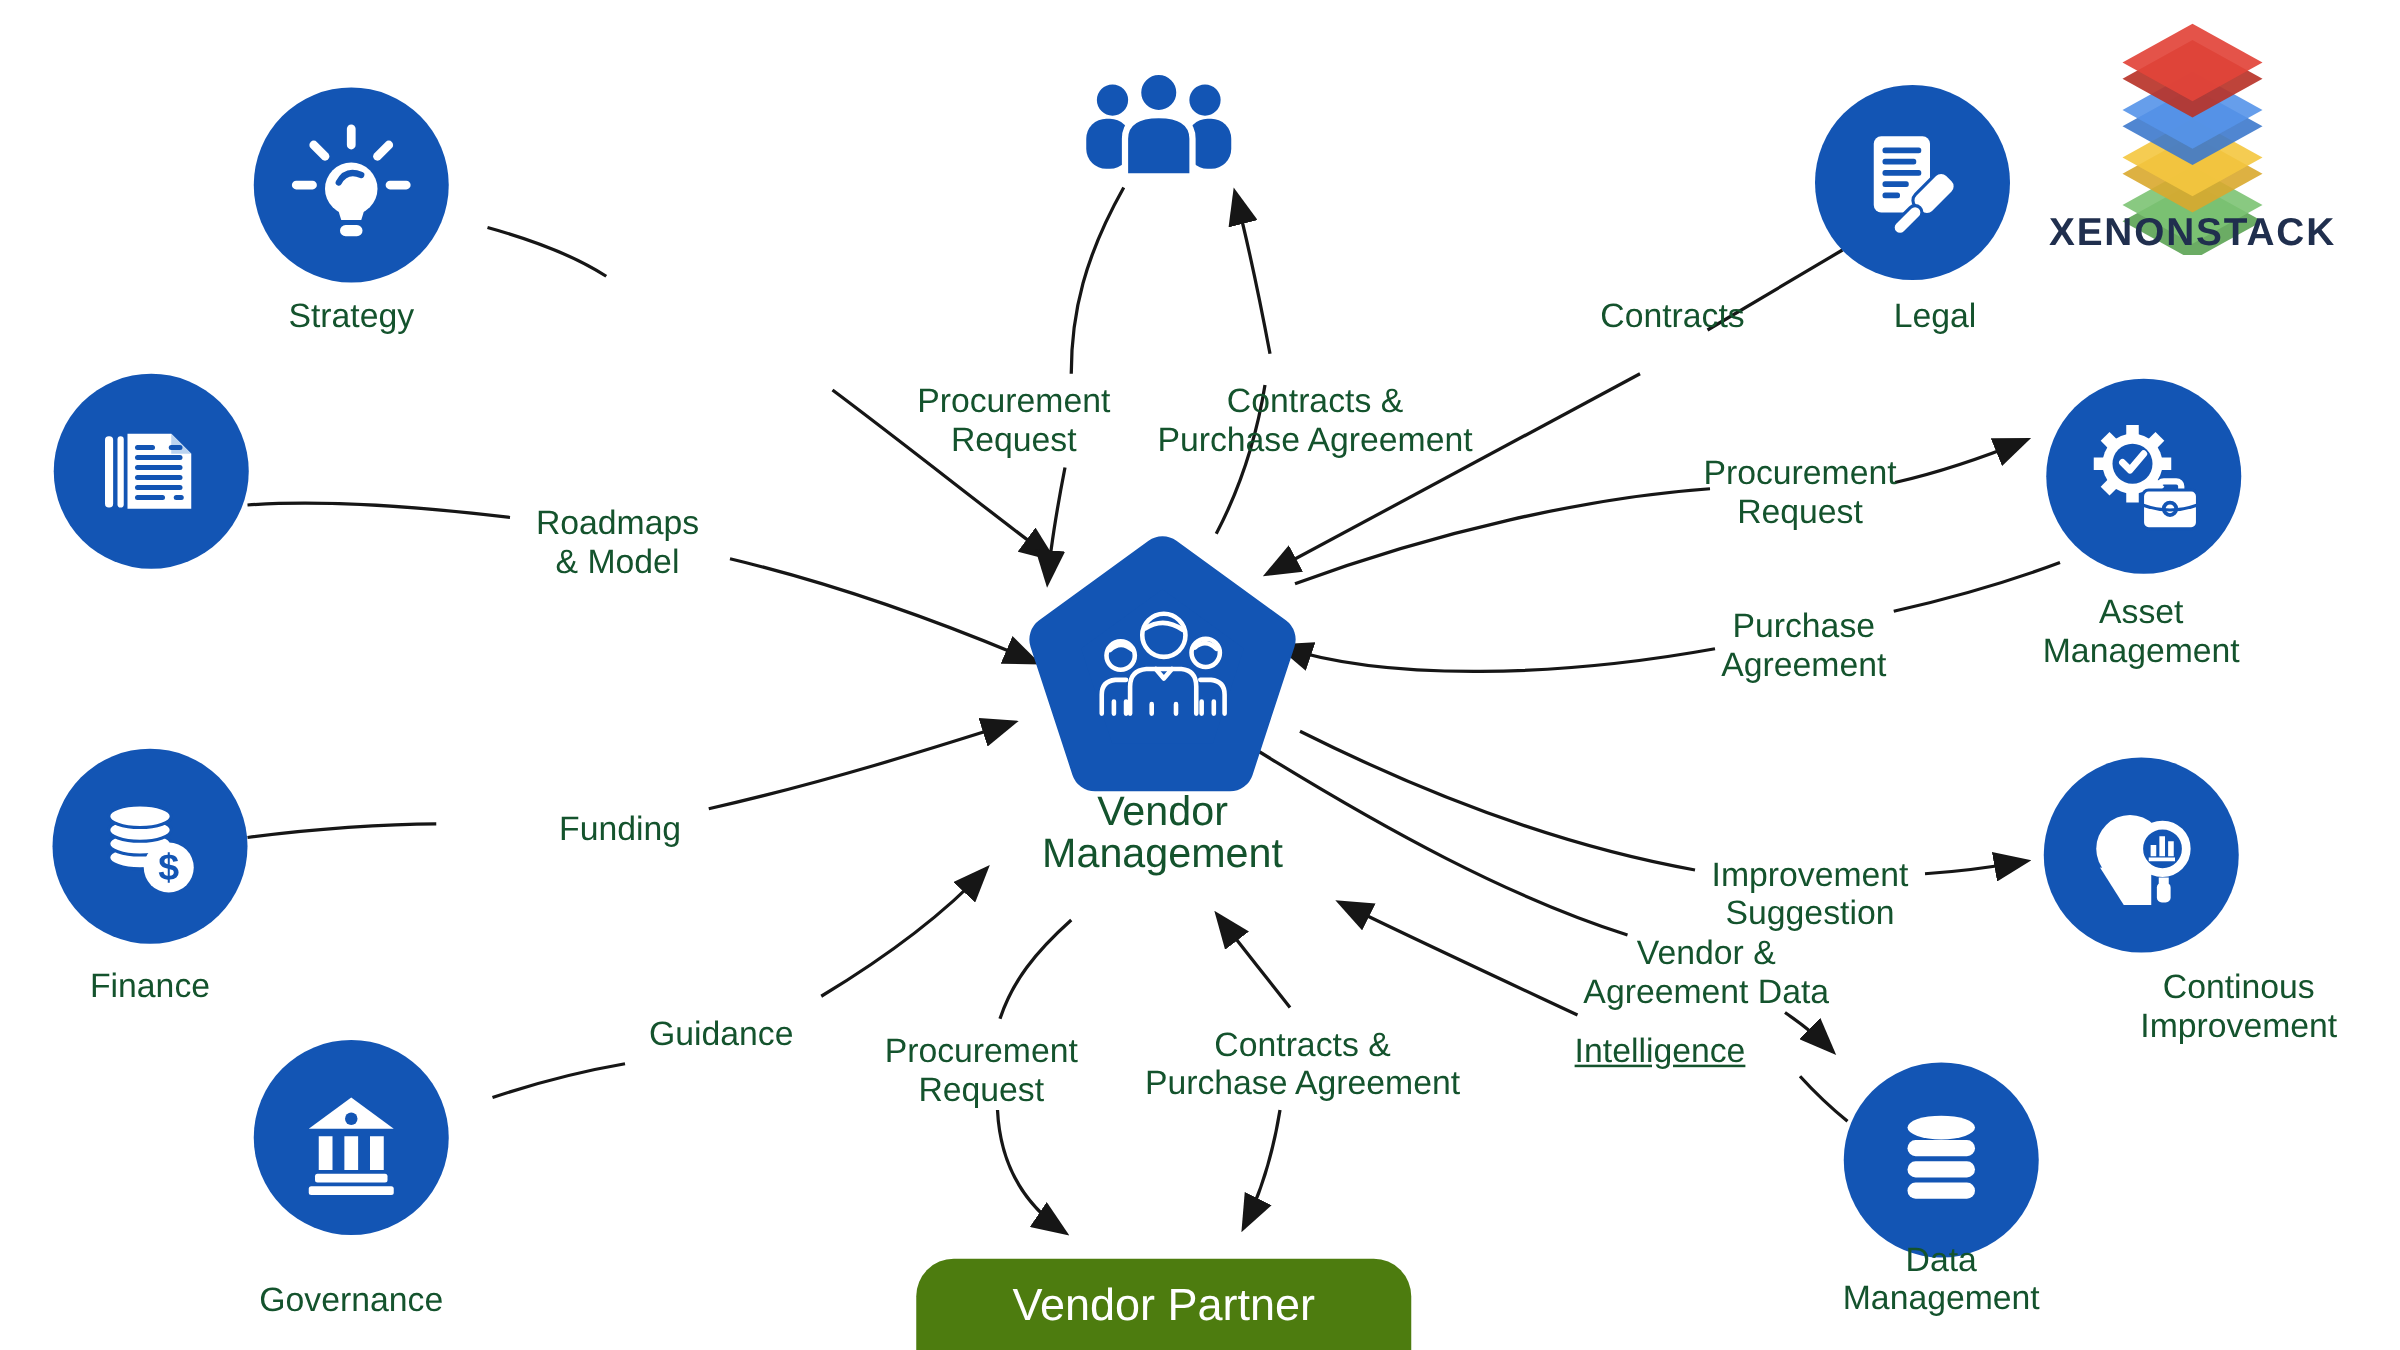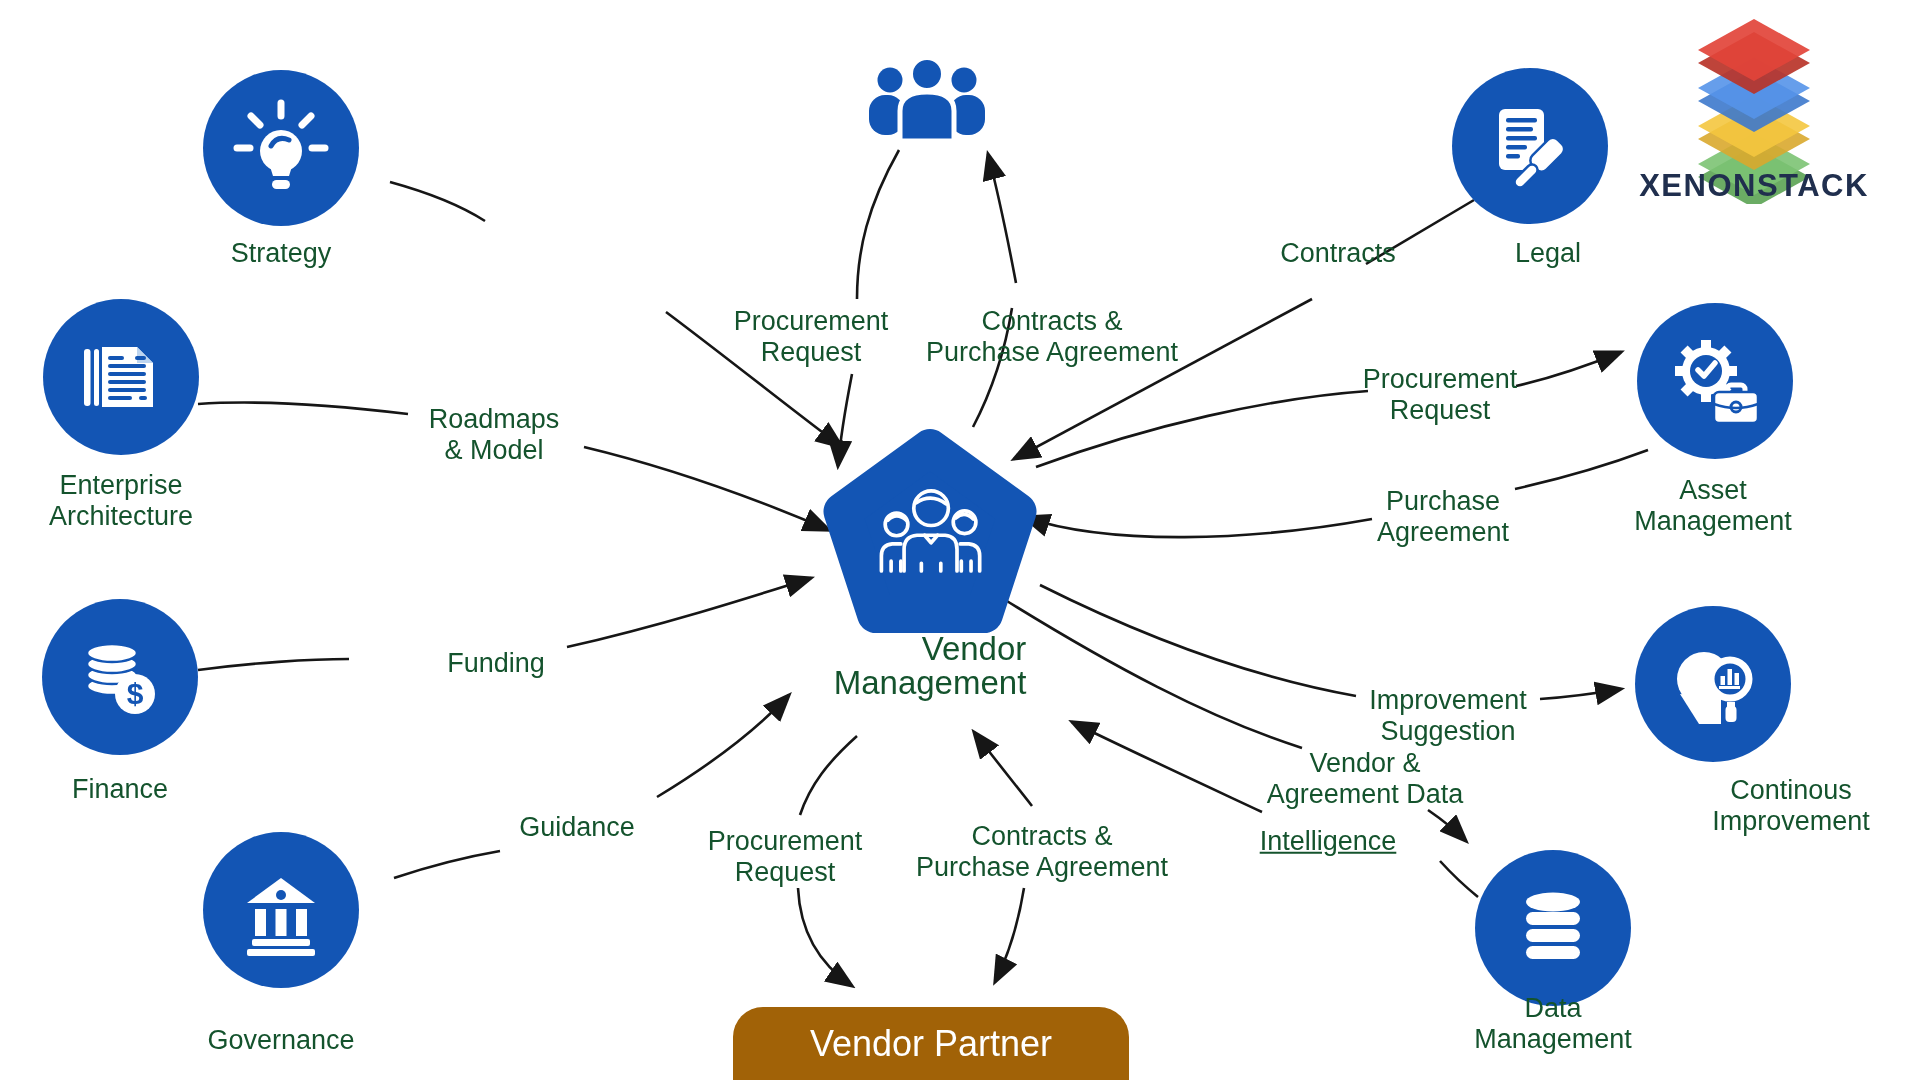--- a/index.html
+++ b/index.html
@@ -5,21 +5,21 @@
   html,body{margin:0;padding:0;background:#fff;}
   .stage{position:relative;width:1920px;height:1080px;background:#fff;overflow:hidden;
          font-family:"Liberation Sans",sans-serif;color:#0d0d0d;}
   .wires{position:absolute;left:0;top:0;width:1920px;height:1080px;}
   path.w{fill:none;stroke:#161616;stroke-width:2.6px;}
   .circle{position:absolute;width:156px;height:156px;border-radius:50%;background:#1355b4;
           display:flex;align-items:center;justify-content:center;}
   .lbl{position:absolute;transform:translate(-50%,-50%);text-align:center;white-space:pre-line;
        font-size:27px;line-height:1.13;color:#14532d;}
   .vm{font-size:33px;line-height:1.04;}
-  .partner{position:absolute;left:733px;top:1007px;width:396px;height:73px;background:#a16207;
+  .partner{position:absolute;left:733px;top:1007px;width:396px;height:73px;background:#4d7c0f;
            border-radius:30px 30px 0 0;display:flex;align-items:center;justify-content:center;
            color:#fff;font-size:36px;}
   .pent{position:absolute;left:810px;top:420px;}
   .people-top{position:absolute;left:860px;top:45px;}
   .logo{position:absolute;left:1628px;top:6px;}
 </style>
 </head>
 <body>
 
 <div class="stage">
@@ -118,22 +118,20 @@
         <rect x="-13" y="-13" width="38" height="4" rx="2"></rect>
         <rect x="-13" y="-5" width="38" height="4" rx="2"></rect>
         <rect x="-13" y="3" width="38" height="4" rx="2"></rect>
         <rect x="-13" y="11" width="38" height="4" rx="2"></rect>
         <rect x="-13" y="19" width="24" height="4" rx="2"></rect>
         <rect x="14" y="-21" width="11" height="4" rx="2"></rect>
         <rect x="18" y="19" width="8" height="4" rx="2"></rect>
       </g>
     </svg>
   </div>
-  <div class="lbl" style="left:121px;top:500px;">Enterprise
-Architecture</div>
 
   <div class="circle" style="left:42px;top:599px;">
     <svg width="100" height="100" viewBox="-50 -50 100 100">
       <g fill="#fff" stroke="#1355b4" stroke-width="2.5">
         <ellipse cx="-8" cy="9" rx="25" ry="9"></ellipse>
         <ellipse cx="-8" cy="-2" rx="25" ry="9"></ellipse>
         <ellipse cx="-8" cy="-13" rx="25" ry="9"></ellipse>
         <ellipse cx="-8" cy="-24" rx="25" ry="9"></ellipse>
       </g>
       <circle cx="15" cy="17" r="20" fill="#fff"></circle>
@@ -231,21 +229,21 @@
         <ellipse cx="0" cy="-26" rx="27" ry="9.5"></ellipse>
         <rect x="-27" y="-16" width="54" height="13" rx="6.5"></rect>
         <rect x="-27" y="1" width="54" height="13" rx="6.5"></rect>
         <rect x="-27" y="18" width="54" height="13" rx="6.5"></rect>
       </g>
     </svg>
   </div>
   <div class="lbl" style="left:1553px;top:1023px;">Data
 Management</div>
 
-  <div class="lbl vm" style="left:930px;top:666px;text-align:right;">Vendor
+  <div class="lbl vm" style="left:930px;top:666px;">Vendor
 Management</div>
   <div class="partner">
     <span>Vendor Partner</span>
   </div>
 
   <div class="lbl" style="left:494px;top:434px;">Roadmaps
 &amp; Model</div>
   <div class="lbl" style="left:496px;top:663px;">Funding</div>
   <div class="lbl" style="left:577px;top:827px;">Guidance</div>
   <div class="lbl" style="left:811px;top:336px;">Procurement

